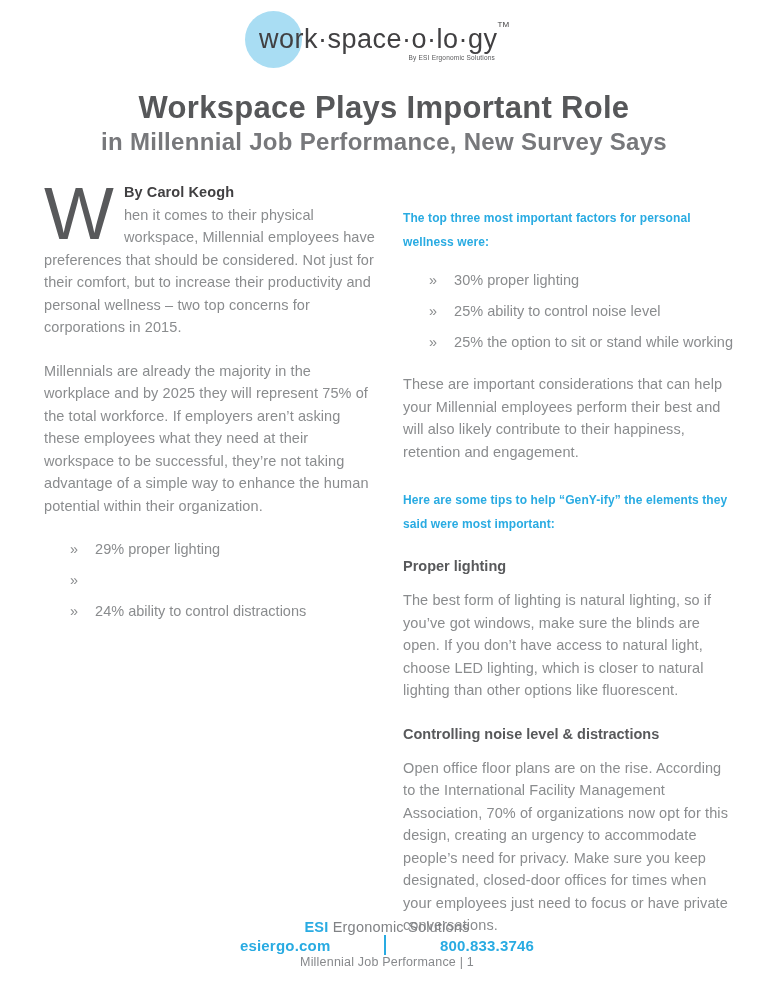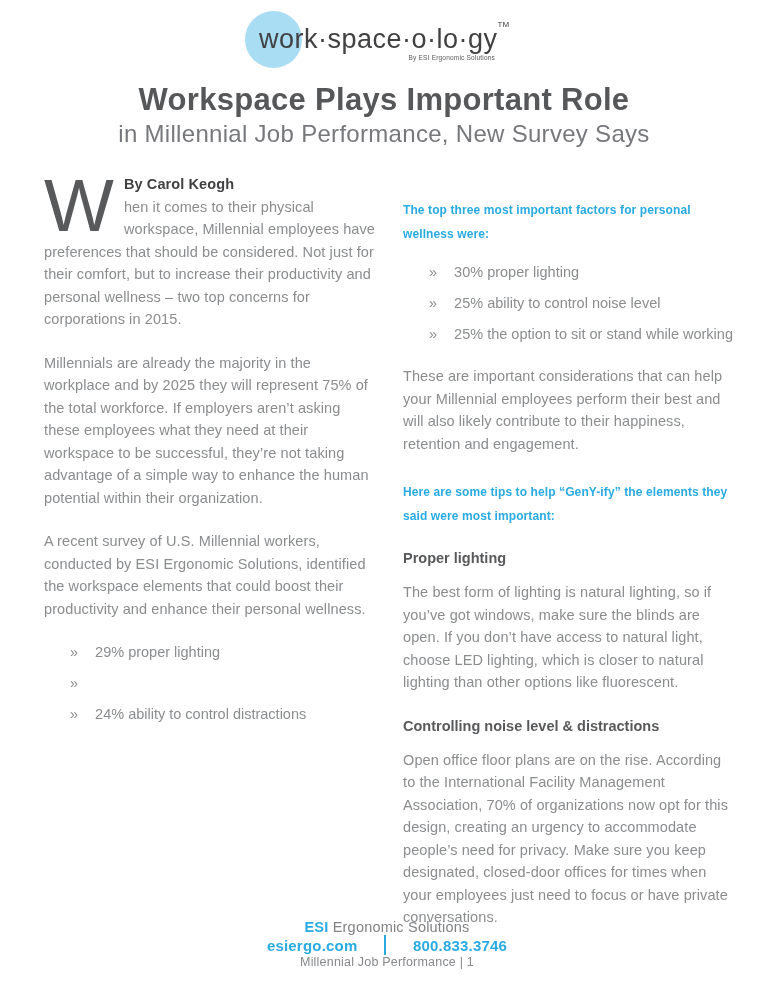--- a/index.html
+++ b/index.html
@@ -14,23 +14,23 @@
   .logo-wrap { display:inline-block; position:relative; height:60px; }
   .logo-circle { position:absolute; left:-14px; top:1px; width:57px; height:57px;
     border-radius:50%; background:#a9ddf3; }
   .logo-text { position:relative; z-index:1; font-size:27px; font-weight:400;
     color:#414042; letter-spacing:0.5px; line-height:58px; }
   .logo-tm { position:relative; z-index:1; font-size:8px; color:#414042;
     vertical-align:top; line-height:30px; }
   .logo-tagline { position:absolute; z-index:1; right:14px; bottom:9px;
     font-size:6.5px; color:#58595b; letter-spacing:0.2px; }
 
-  .title { margin-top:13px; font-size:31px; font-weight:bold; color:#565759;
+  .title { margin-top:21px; font-size:31px; font-weight:bold; color:#565759;
     letter-spacing:0.3px; line-height:34px; }
-  .subtitle { margin-top:3px; font-size:24px; font-weight:normal; color:#77787b;
+  .subtitle { margin-top:3px; font-size:24px; font-weight:bold; color:#77787b;
     letter-spacing:0.3px; line-height:28px; }
 
   
   .content { display:flex; padding:25px 34px 0 44px; gap:28px; }
   .col { width:331px; flex:0 0 331px; }
   .col-right { padding-top:22px; }
 
   .body-p { font-size:14.5px; line-height:22.5px; color:#8a8c8e;
     letter-spacing:0.1px; margin:0 0 21px 0; }
 
@@ -49,21 +49,21 @@
 
   .tip-title { font-size:14.5px; line-height:22px; font-weight:bold;
     color:#58595b; margin:19px 0 1px 0; }
   .tip-body { margin-top:12px; }
 
   
   .footer { position:absolute; left:40px; right:34px; bottom:25px;
     display:flex; align-items:center; justify-content:space-between;flex-direction:column; }
   .footer-brand { font-size:14.5px; color:#808285; letter-spacing:0.2px; }
   .brand-bold { color:#29abe2; font-weight:bold; }
-  .footer-center { display:flex; align-items:center; }
+  .footer-center { display:flex; align-items:center;gap:27px; }
   .footer-link { color:#29abe2; font-weight:bold; font-size:15px;
     text-decoration:none; letter-spacing:0.2px; }
   .footer-sep { width:1.5px; height:20px; background:#29abe2; margin:0 27px; }
   .footer-page { font-size:12.5px; color:#87898c; letter-spacing:0.2px; }
 </style>
 </head>
 <body>
 
 <div class="page">
 
@@ -79,21 +79,20 @@
 
   <div class="content">
 
     <div class="col col-left">
       <p class="body-p">
         <span class="dropcap">W</span>
         <span class="byline">By Carol Keogh</span><br>
         <span>hen it comes to their physical workspace, Millennial employees have preferences that should be considered. Not just for their comfort, but to increase their productivity and personal wellness – two top concerns for corporations in 2015.</span>
       </p>
       <p class="body-p">Millennials are already the majority in the workplace and by 2025 they will represent 75% of the total workforce. If employers aren’t asking these employees what they need at their workspace to be successful, they’re not taking advantage of a simple way to enhance the human potential within their organization.</p>
-      <p class="body-p">A recent survey of U.S. Millennial workers, conducted by ESI Ergonomic Solutions, identified the workspace elements that could boost their productivity and enhance their personal wellness.</p>
       <div class="bullets">
         <div class="bullet">
           <span class="marker">»</span>
           <span>29% proper lighting</span>
         </div>
         <div class="bullet">
           <span class="marker">»</span>
         </div>
         <div class="bullet">
           <span class="marker">»</span>

